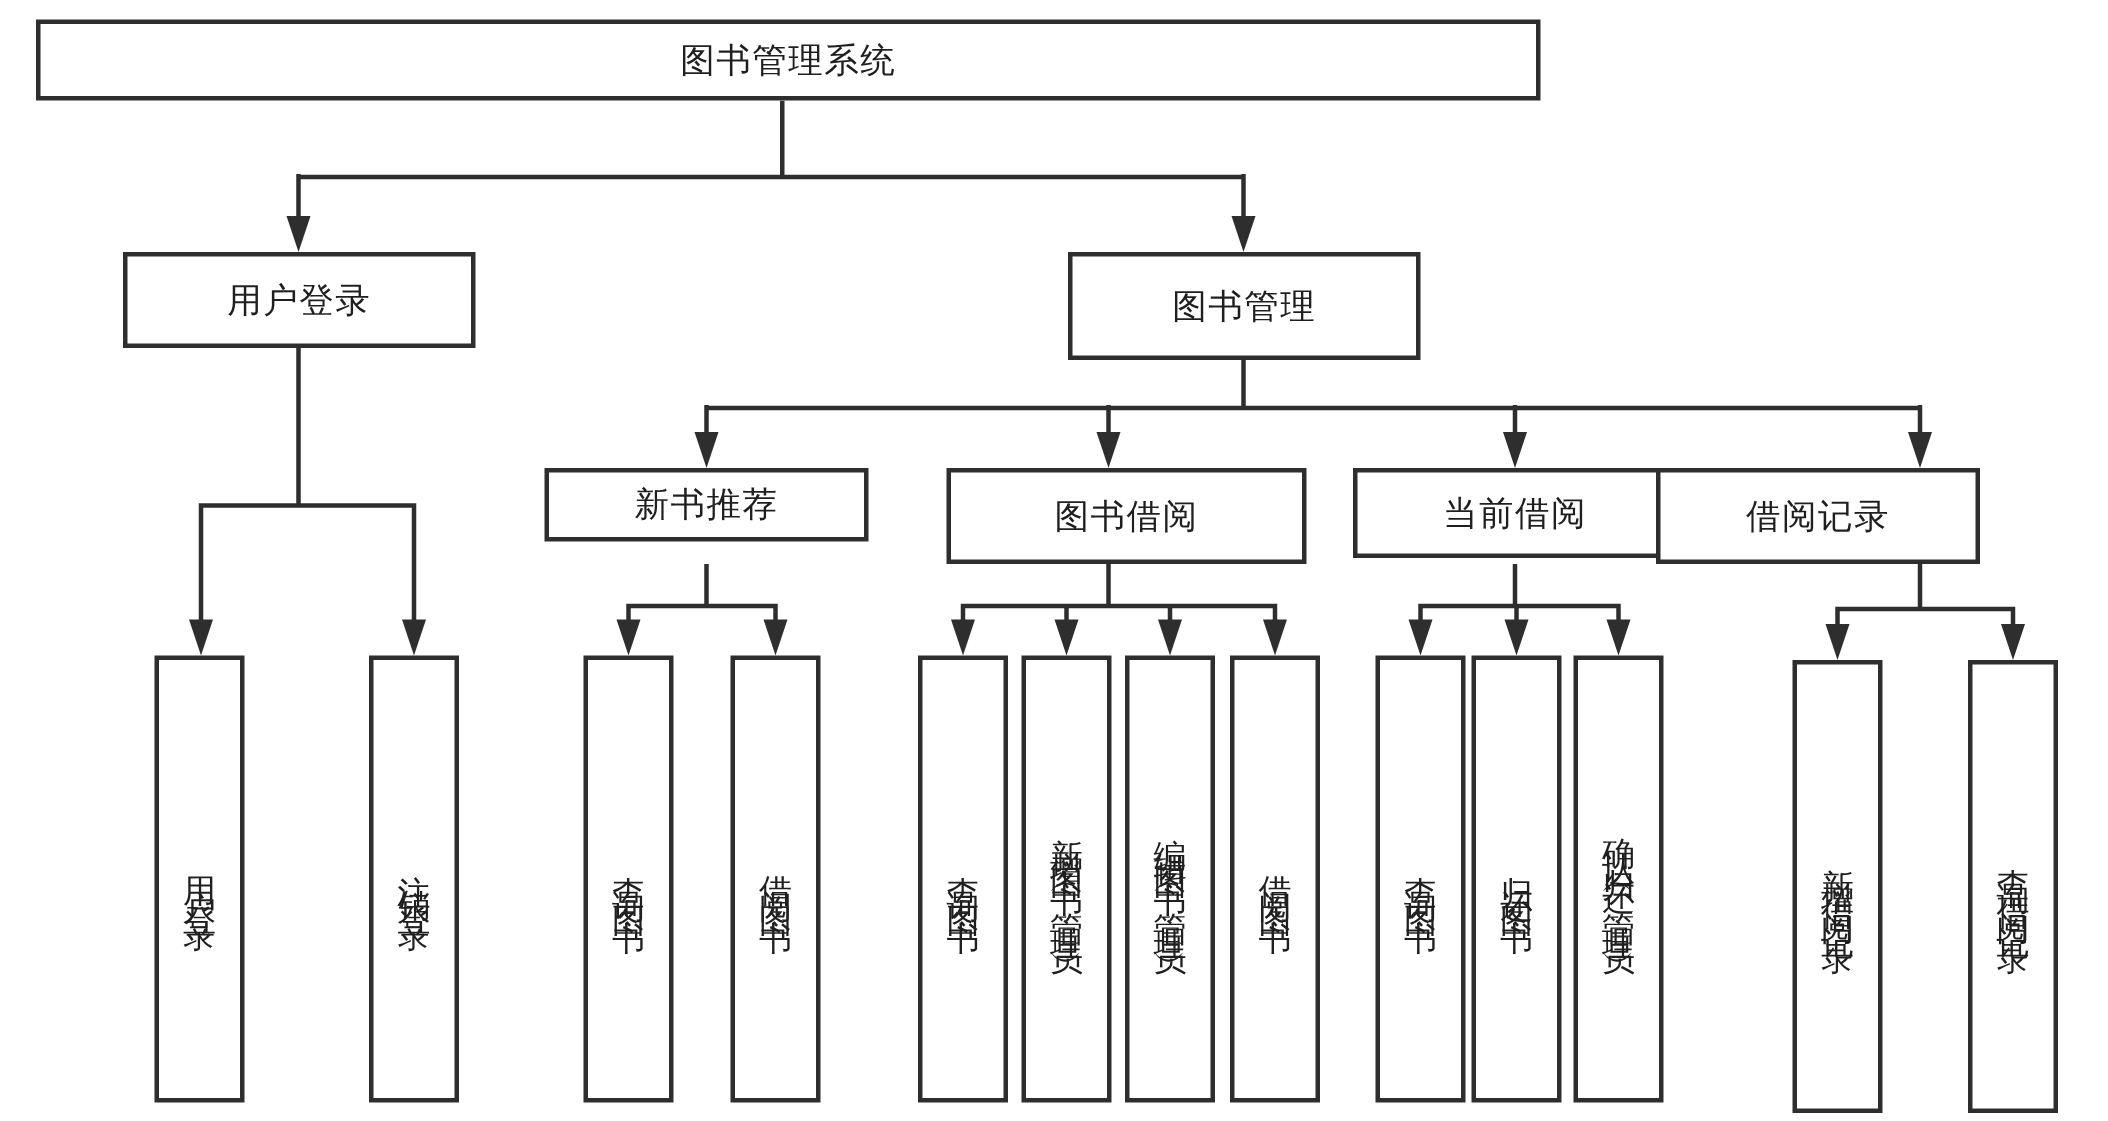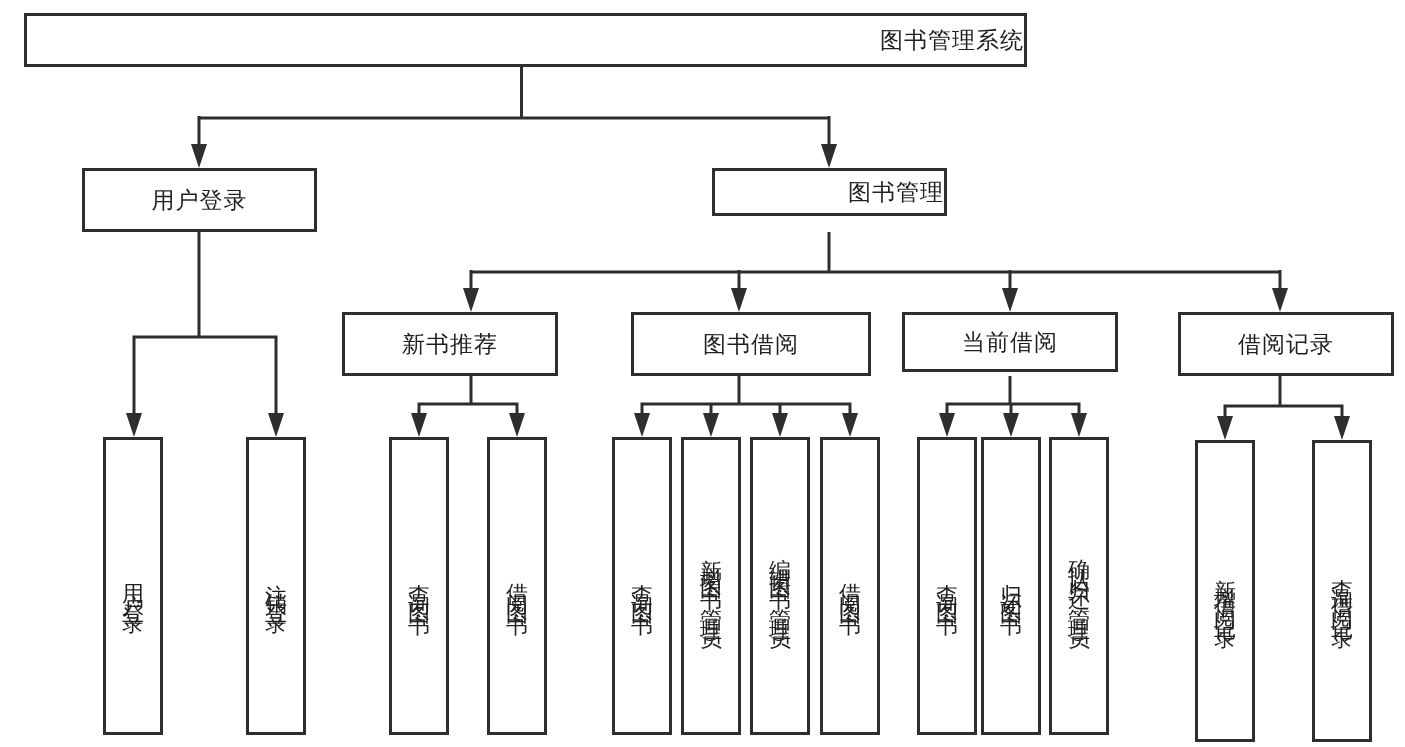--- a/index.html
+++ b/index.html
@@ -29,27 +29,27 @@
   }
   .watermark{
     position:absolute;
     left:1186px;top:712px;
     font-size:20px;
     color:rgba(148,151,156,0.88);
     white-space:nowrap;
     z-index:5;
   }
   
-  #n-root{left:24px;top:13px;width:1003px;height:54px;justify-content:flex-end;}
+  #n-root{left:24px;top:13px;width:1003px;height:54px;}
   #n-user{left:82px;top:168px;width:235px;height:64px;}
-  #n-mgmt{left:712px;top:168px;width:235px;height:48px;justify-content:flex-end;}
-  #n-new{left:342px;top:312px;width:216px;height:64px;text-align:center;}
+  #n-mgmt{left:712px;top:168px;width:235px;height:72px;}
+  #n-new{left:363px;top:312px;width:216px;height:49px;text-align:center;}
   #n-borrow{left:631px;top:312px;width:240px;height:64px;}
   #n-current{left:902px;top:312px;width:216px;height:60px;}
-  #n-records{left:1178px;top:312px;width:216px;height:64px;}
+  #n-records{left:1104px;top:312px;width:216px;height:64px;}
   .vbox{top:437px;width:60px;height:298px;}
   #l-login{left:103px;}
   #l-logout{left:246px;}
   #l-nb-query{left:389px;}
   #l-nb-borrow{left:487px;}
   #l-bb-query{left:612px;}
   #l-bb-add{left:681px;}
   #l-bb-edit{left:750px;}
   #l-bb-borrow{left:820px;}
   #l-cb-query{left:917px;}

